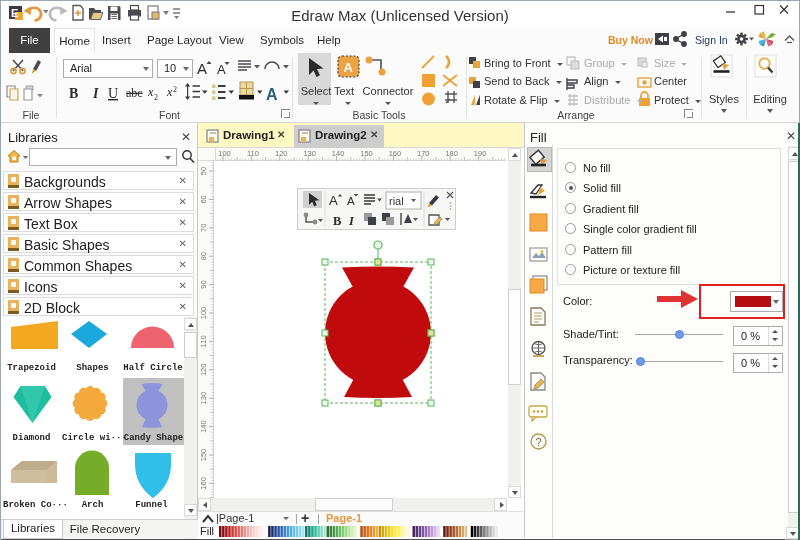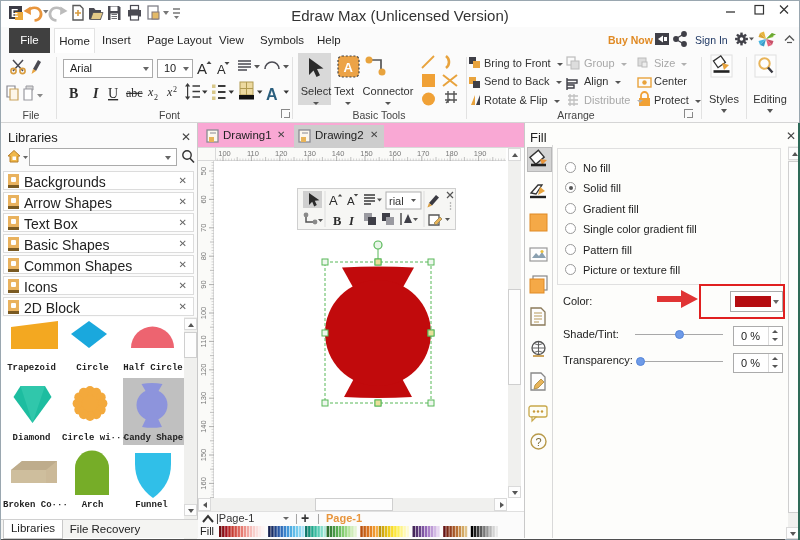--- a/index.html
+++ b/index.html
@@ -35,21 +35,21 @@
 .libicon:after { content:""; position:absolute; left:3px; top:3px; width:5px; height:5px; background:#fff; border-radius:1px; }
 .libicon:before { content:""; position:absolute; left:0; bottom:0; width:11px; height:3px; background:#7a5a22; }
 .shlabel { position:absolute; font-family:"Liberation Mono", monospace; font-size:9px; font-weight:bold; color:#222; text-align:center; white-space:nowrap; }
 
 .sbtrack { position:absolute; background:#f0f0ee; }
 .sbbtn { position:absolute; background:#fdfdfd; border:1px solid #dadada; }
 .sbthumb { position:absolute; background:#fdfdfd; border:1px solid #cfcfcf; }
 .tri { position:absolute; width:0; height:0; }
 
 #canvas { position:absolute; left:197px; top:122px; width:326px; height:415px; background:#fff; }
-#doctabs { position:absolute; left:0px; top:0px; width:326px; height:25px; background:#f9a8d4; border-bottom:1px solid #d9d9d9; }
+#doctabs { position:absolute; left:0px; top:0px; width:326px; height:25px; background:#fef9c3; border-bottom:1px solid #d9d9d9;font-weight:bold; }
 .dtab { position:absolute; top:2px; height:23px; font-size:11.5px; color:#222; }
 .ruler { position:absolute; background:#fafaf8; }
 
 #rightpanel { position:absolute; left:523px; top:122px; width:277px; height:415px; background:#fdfdfb; border-left:1px solid #c9c9c9; }
 .radio { position:absolute; width:11px; height:11px; border:1px solid #9a9a9a; border-radius:50%; background:#fff; }
 .radio.sel:after { content:""; position:absolute; left:2.5px; top:2.5px; width:4px; height:4px; border-radius:50%; background:#555; }
 .rlabel { position:absolute; font-size:11px; color:#222; white-space:nowrap; }
 .spin { position:absolute; width:50px; height:20px; background:#fff; border:1px solid #ababab; font-size:11px; color:#222; }
 .spin .txt { position:absolute; left:7px; top:3px; }
 .spin .btns { position:absolute; right:0; top:0; width:14px; height:18px; border-left:1px solid #dcdcdc; }
@@ -393,21 +393,21 @@
 
       <path d="M 10 153 L 21 144 L 56 144 L 56 166 L 10 166 Z" fill="#cbb998"></path>
       <path d="M 10 153 L 21 144 L 56 144 L 45 153 Z" fill="#b9a888" opacity="0.75"></path>
       <path d="M 10 153 L 45 153 L 45 166 L 10 166 Z" fill="#d2c2a2" opacity="0.55"></path>
 
       <path d="M 74 178 L 74 151 A 17 17.5 0 0 1 108 151 L 108 178 Z" fill="#76ad28"></path>
 
       <path d="M 134 136 L 170 136 L 170 147 Q 170 168 152 181 Q 134 168 134 147 Z" fill="#30bfe8"></path>
     </svg>
     <div class="shlabel" style="left:2px; top:46px; width:57px;">Trapezoid</div>
-    <div class="shlabel" style="left:63px; top:46px; width:57px;">Circle</div>
+    <div class="shlabel" style="left:63px; top:46px; width:57px;">Shapes</div>
     <div class="shlabel" style="left:120px; top:46px; width:64px;">Half Circle</div>
     <div class="shlabel" style="left:2px; top:116px; width:57px;">Diamond</div>
     <div class="shlabel" style="left:61px; top:116px; width:61px;">Circle wi···</div>
     <div class="shlabel" style="left:122px; top:116px; width:61px;">Candy Shape</div>
     <div class="shlabel" style="left:2px; top:183px; width:61px;">Broken Co···</div>
     <div class="shlabel" style="left:63px; top:183px; width:57px;">Arch</div>
     <div class="shlabel" style="left:120px; top:183px; width:61px;">Funnel</div>
   </div>
 
   <div class="sbtrack" style="left:183px; top:194px; width:13px; height:224px;"></div>

